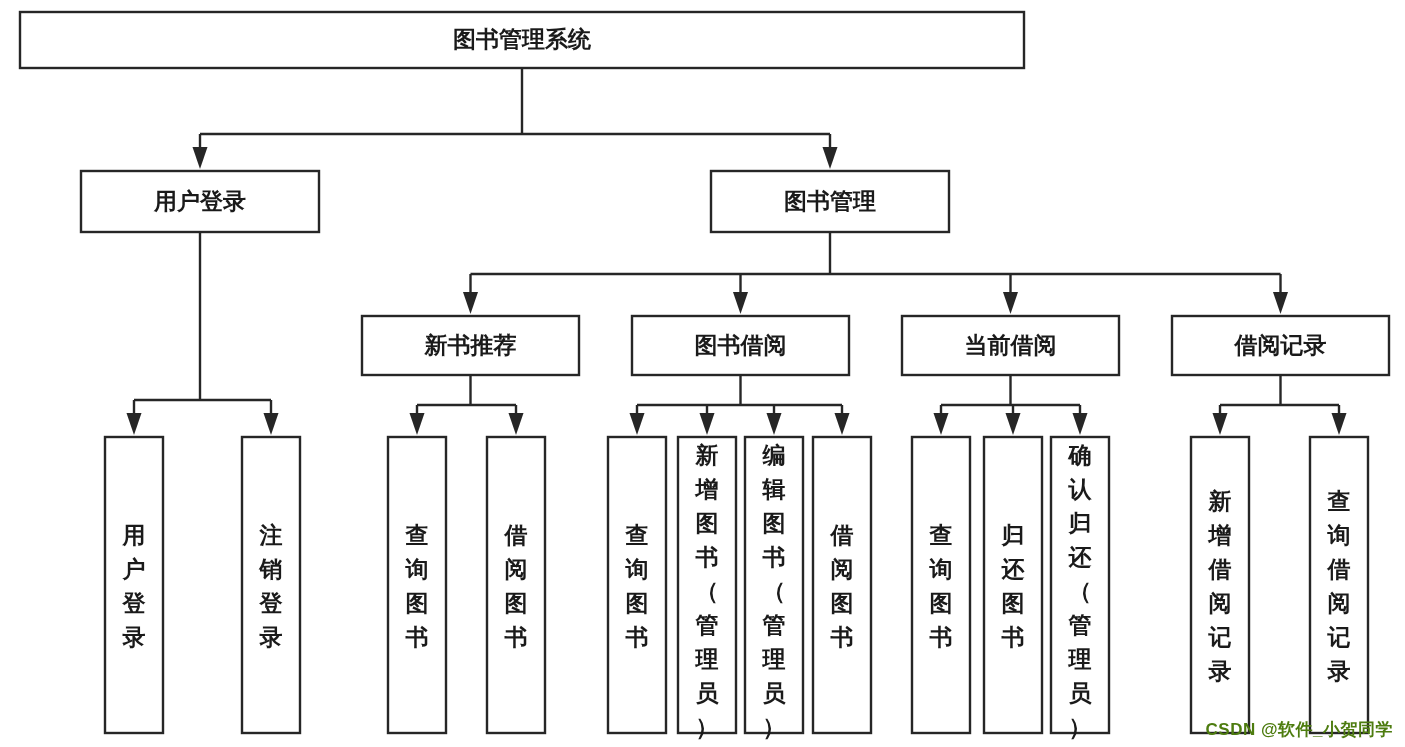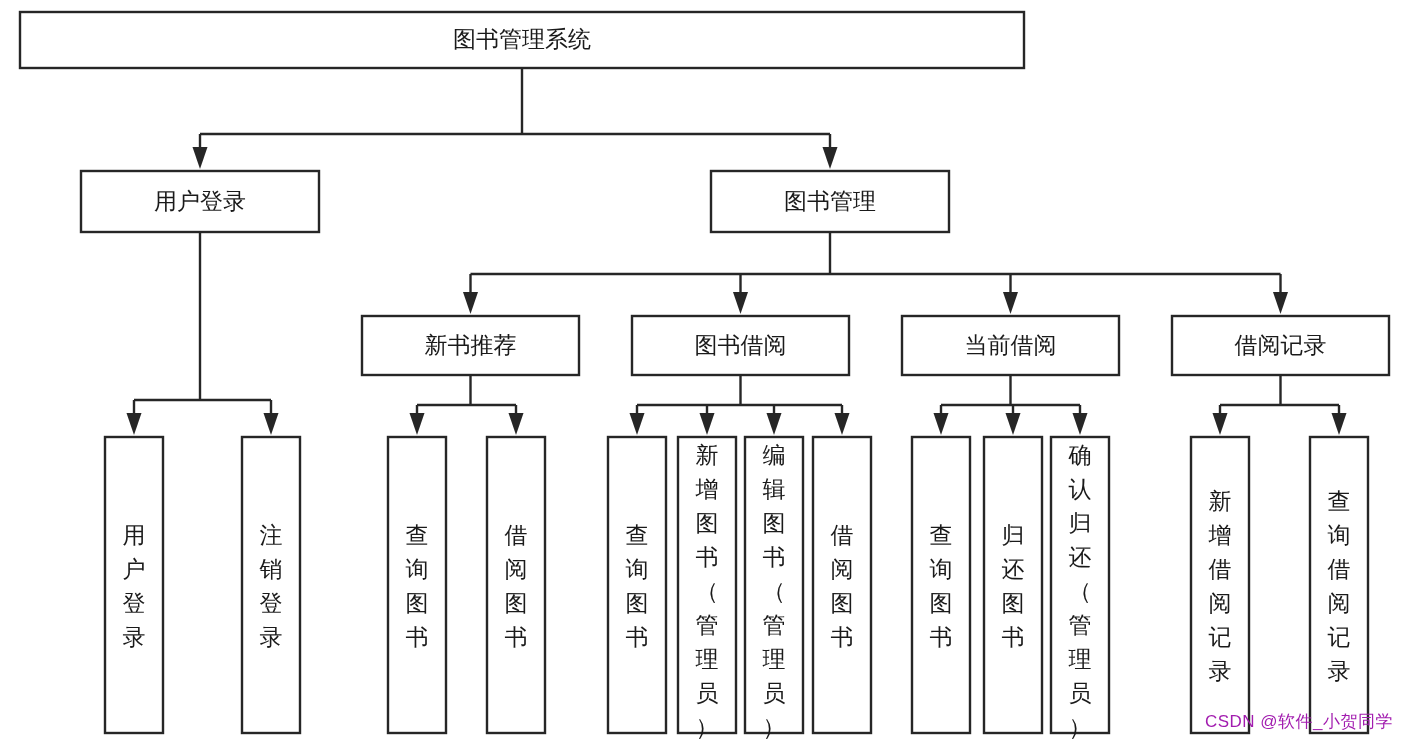--- a/index.html
+++ b/index.html
@@ -13,20 +13,21 @@
     font-family: "Liberation Sans", "DejaVu Sans", sans-serif;
     overflow: hidden;
     position: relative;
   }
   #diagram-root {
     position: absolute;
     left: 0;
     top: 0;
     width: 1405px;
     height: 747px;
+    font-weight: bold;
   }
   svg.flowchart {
     display: block;
     width: 1405px;
     height: 747px;
   }
   .node-box {
     fill: #ffffff;
     stroke: #262626;
     stroke-width: 2.4;
@@ -50,24 +51,24 @@
   }
   .node-label-vertical {
     fill: #1a1a1a;
     font-family: "Liberation Sans", "DejaVu Sans", sans-serif;
     font-size: 23px;
     text-anchor: middle;
   }
   .watermark {
     position: absolute;
     right: 12px;
-    bottom: 14px;
+    bottom: 6px;
     font-family: "Liberation Sans", "DejaVu Sans", sans-serif;
     font-size: 17px;
-    color: #a21caf;
+    color: #4d7c0f;
     letter-spacing: 0.5px;
     white-space: nowrap;
     user-select: none;
   }
 </style>
 </head>
 <body>
 
 <div id="diagram-root">
   <svg class="flowchart" viewBox="0 0 1405 747" xmlns="http://www.w3.org/2000/svg">

